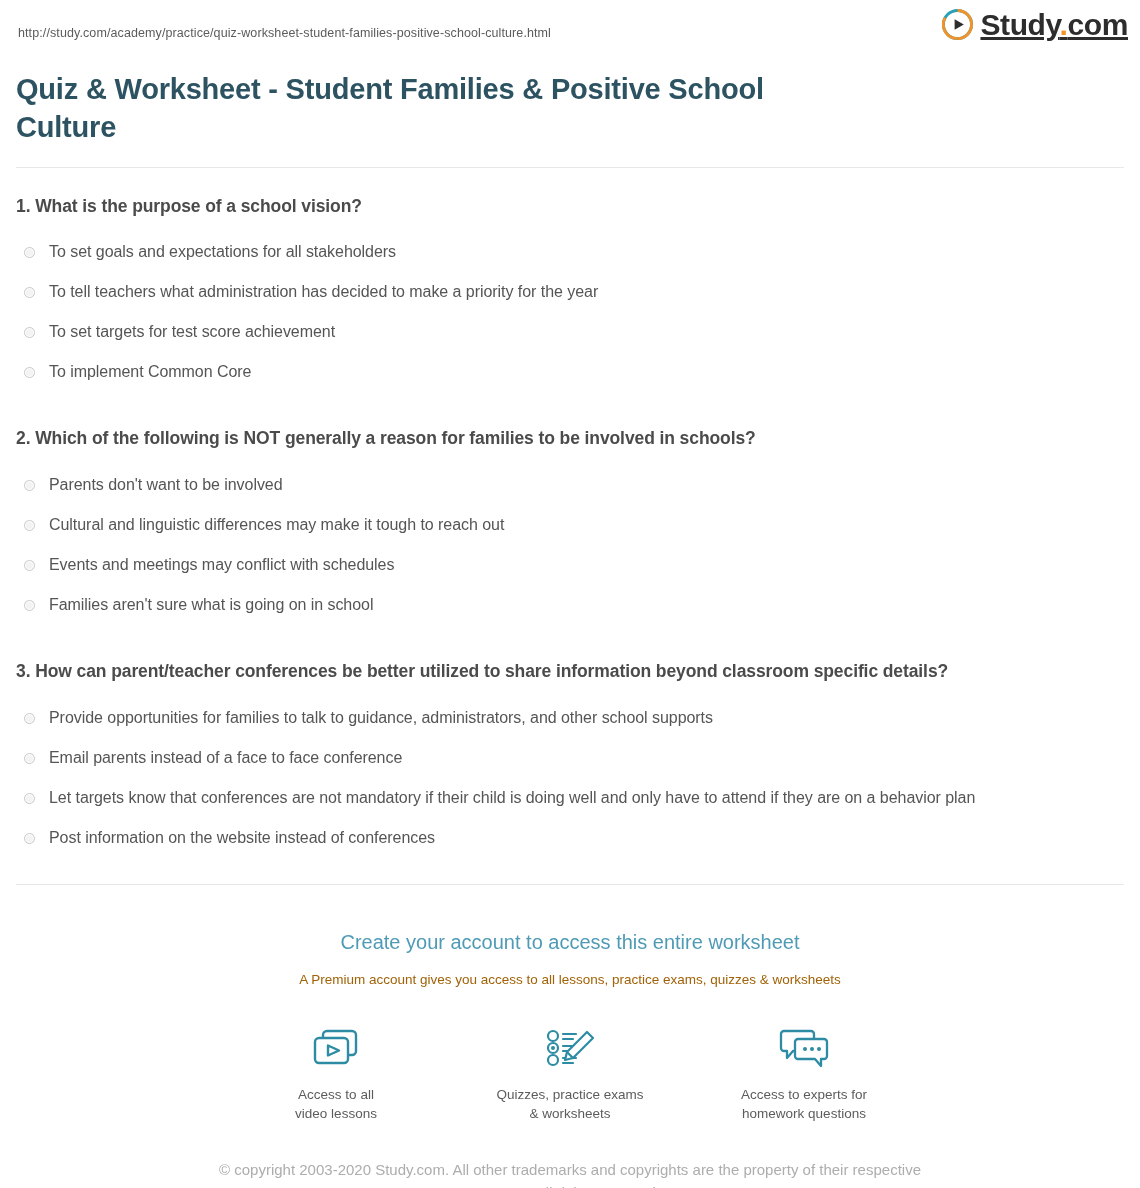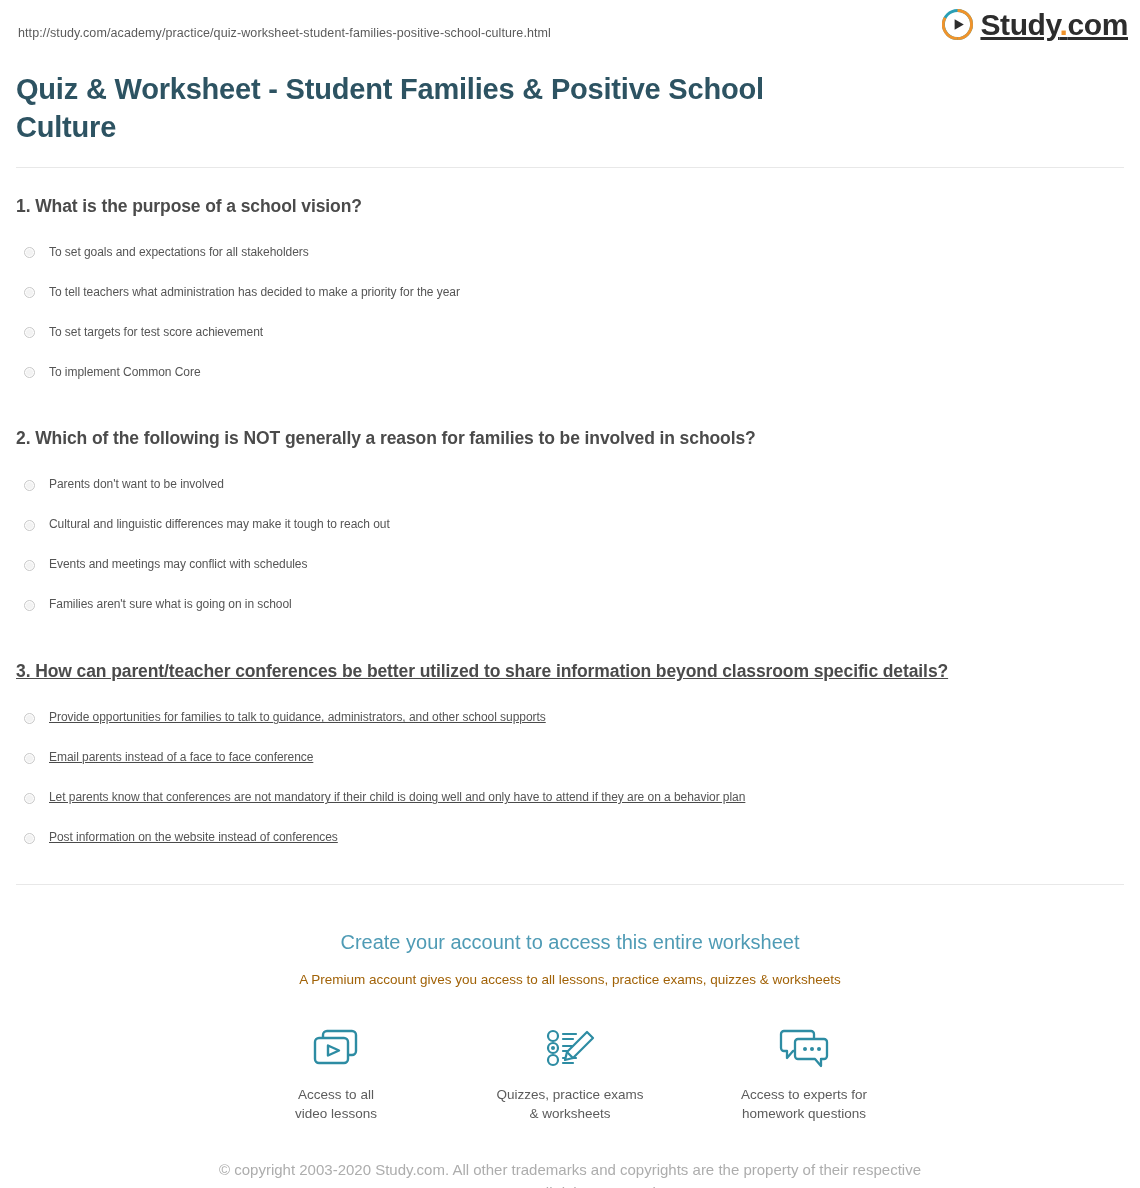--- a/index.html
+++ b/index.html
@@ -66,21 +66,21 @@
   }
   .rule {
     border: 0;
     border-top: 1px solid #e8e8e8;
     margin: 20px 0 0 0;
   }
 
   
   .question-list { margin-top: 26px; }
   .question-block { margin-bottom: 34px; }
-  .question-block:last-child { margin-bottom: 0; text-decoration: underline; }
+  .question-block:last-child { margin-bottom: 0; }
   .question-text {
     font-size: 17.5px;
     font-weight: 700;
     color: #4b4b4b;
     line-height: 1.42;
     margin: 0 0 14px 0;
     letter-spacing: -0.1px;
   }
   .option-row {
     display: flex;
@@ -92,21 +92,21 @@
     flex: 0 0 auto;
     width: 11px;
     height: 11px;
     border-radius: 50%;
     border: 1px solid #c9c9c9;
     background: #f3f3f3;
     margin-right: 14px;
     box-shadow: inset 0 0 0 1px #ffffff;
   }
   .option-label {
-    font-size: 12px;
+    font-size: 16px;
     color: #555555;
     line-height: 1.3;
     letter-spacing: -0.05px;
   }
 
   
   .promo { margin-top: 26px; }
   .promo-divider {
     border: 0;
     border-top: 1px solid #e8e8e8;
@@ -236,21 +236,21 @@
       <div class="option-row">
         <span class="radio-dot"></span>
         <span class="option-label">Provide opportunities for families to talk to guidance, administrators, and other school supports</span>
       </div>
       <div class="option-row">
         <span class="radio-dot"></span>
         <span class="option-label">Email parents instead of a face to face conference</span>
       </div>
       <div class="option-row">
         <span class="radio-dot"></span>
-        <span class="option-label">Let parents know that conferences are not mandatory if their child is doing well and only have to attend if they are on a behavior plan</span>
+        <span class="option-label">Let targets know that conferences are not mandatory if their child is doing well and only have to attend if they are on a behavior plan</span>
       </div>
       <div class="option-row">
         <span class="radio-dot"></span>
         <span class="option-label">Post information on the website instead of conferences</span>
       </div>
     </div>
 
   </div>
 
   <div class="promo">

